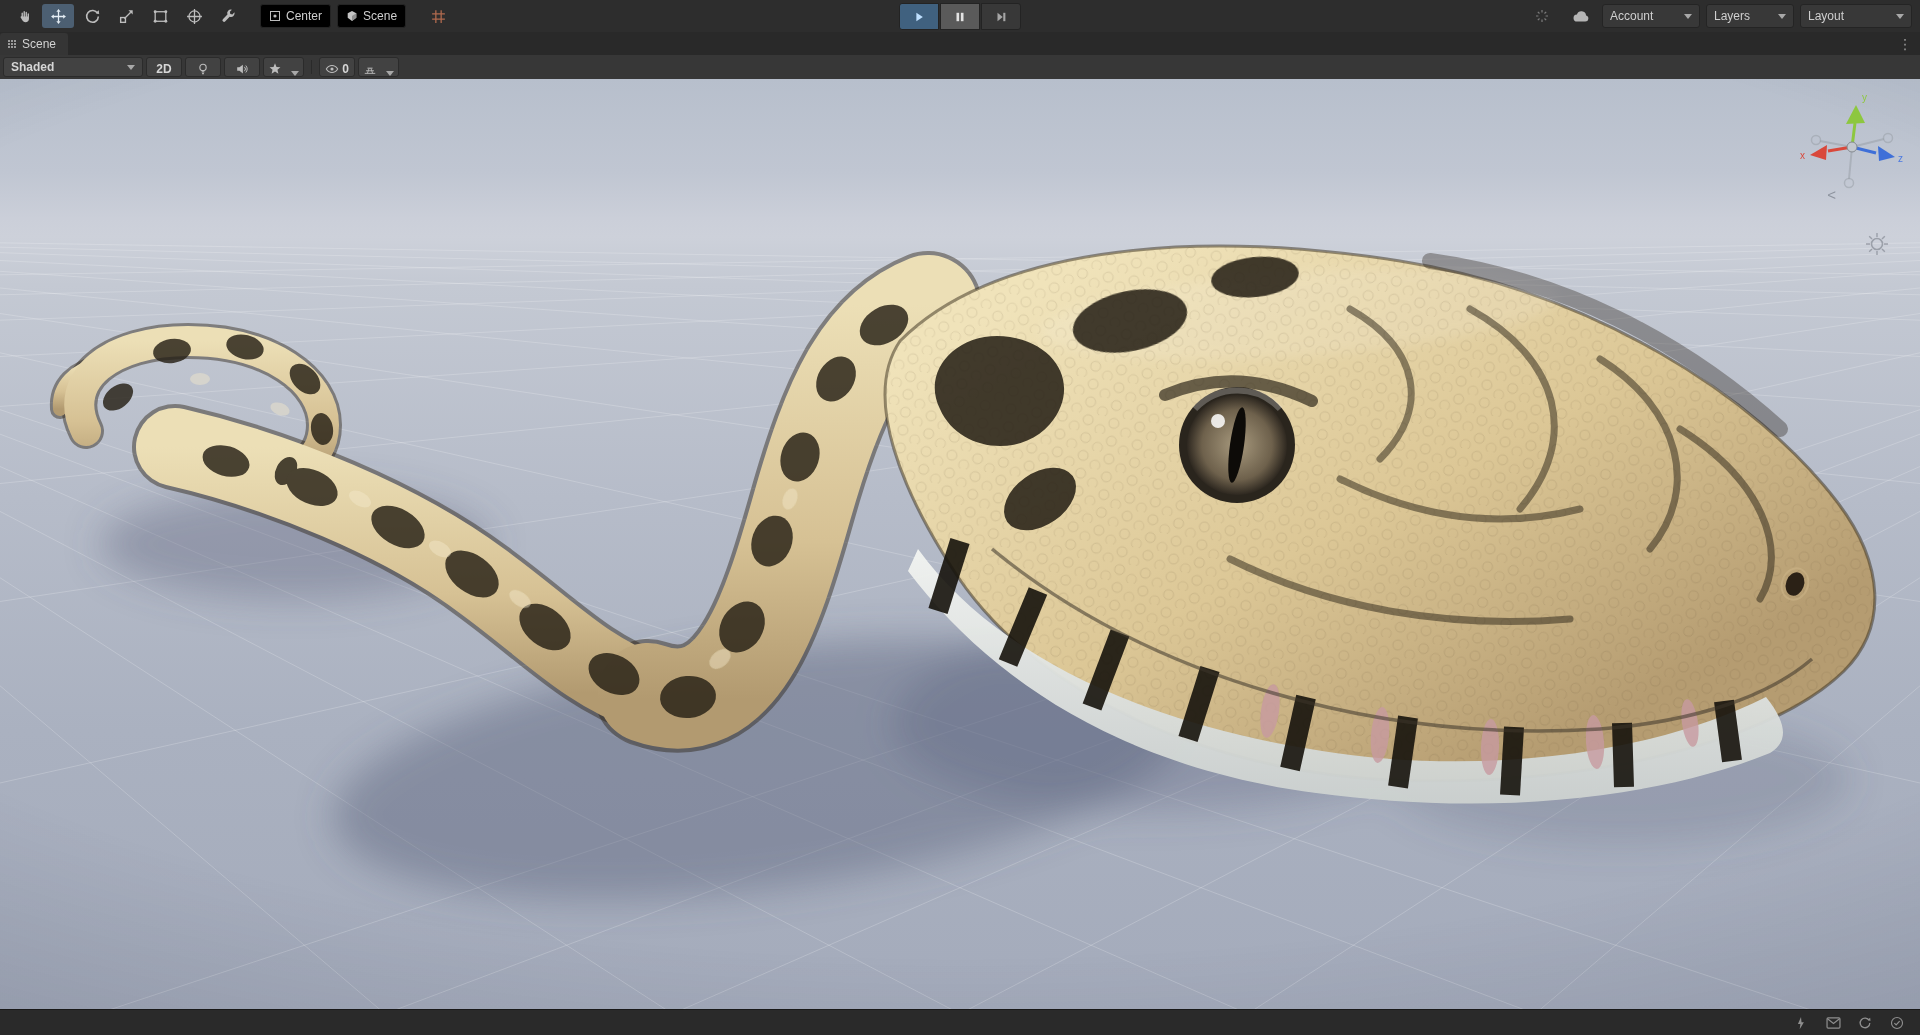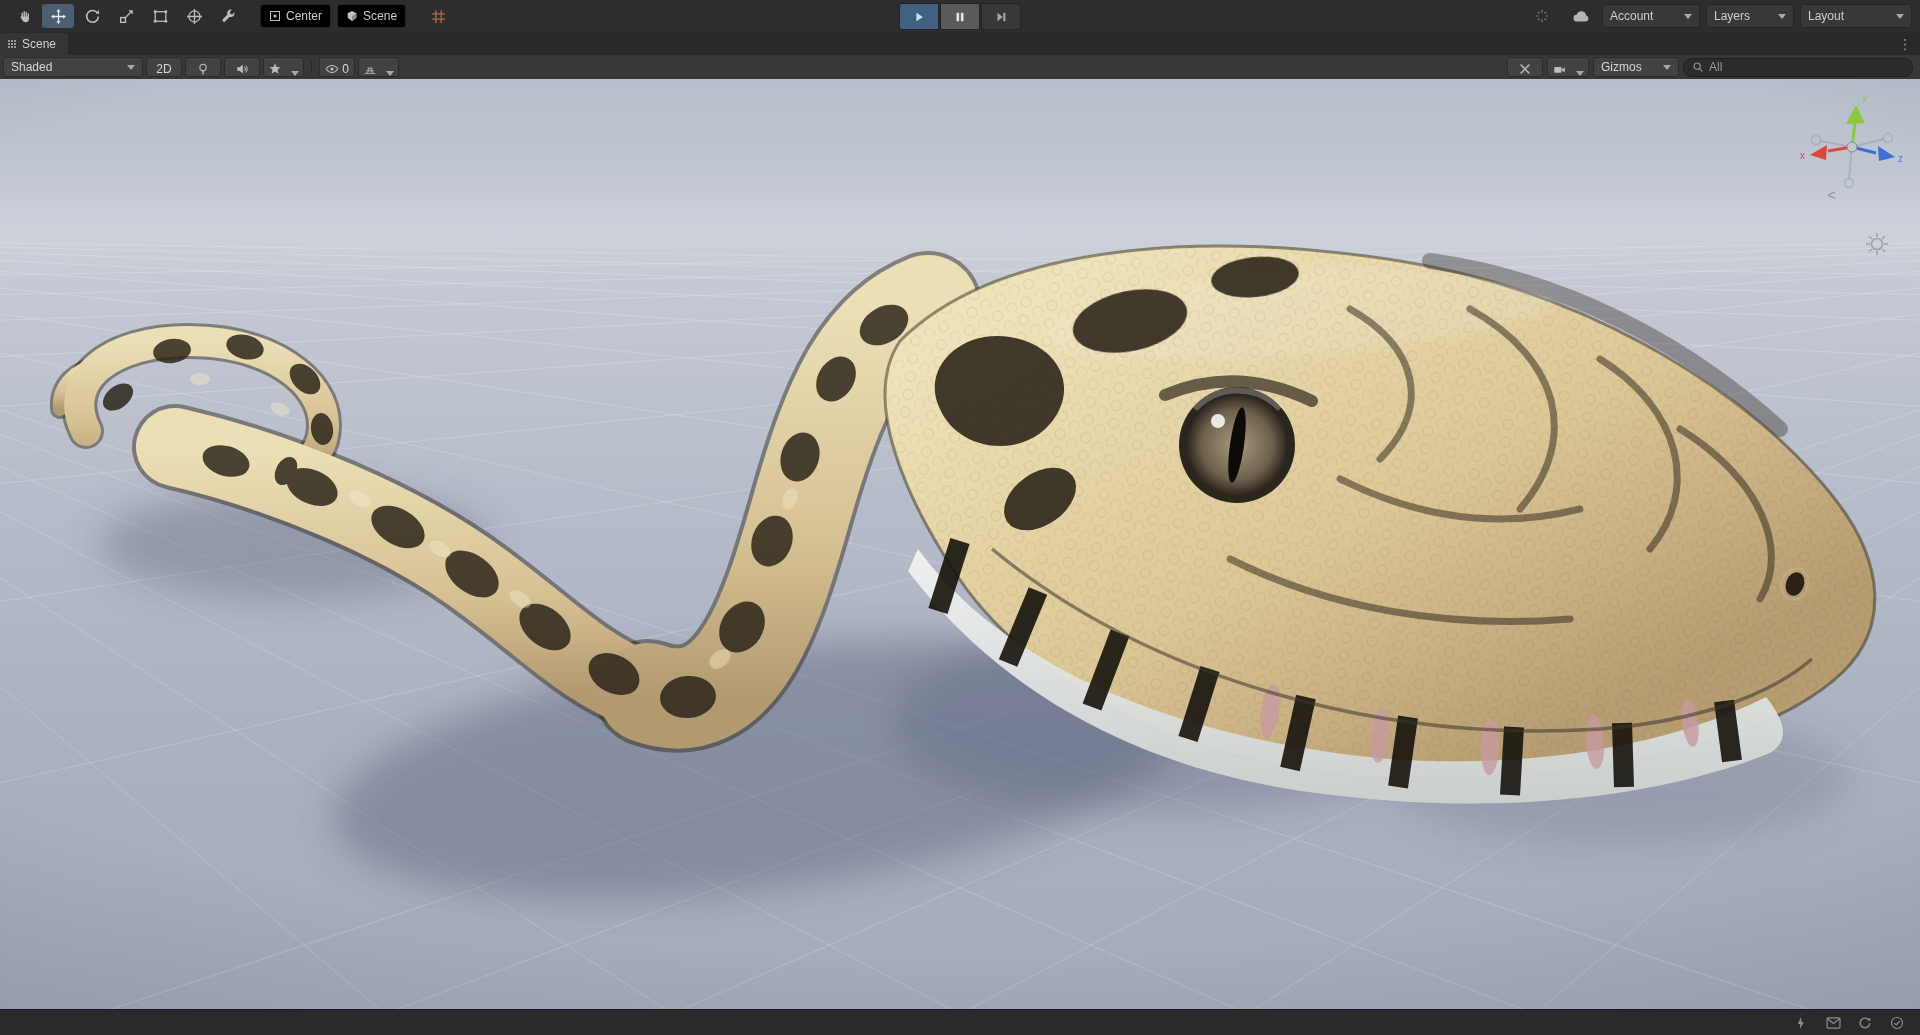--- a/index.html
+++ b/index.html
@@ -52,21 +52,21 @@
   .grid-dots{width:8px;height:8px;display:inline-block;position:relative;}
   .grid-dots::before{
     content:"";position:absolute;width:2px;height:2px;background:#9a9a9a;
     box-shadow:3px 0 #9a9a9a,6px 0 #9a9a9a,0 3px #9a9a9a,3px 3px #9a9a9a,6px 3px #9a9a9a,0 6px #9a9a9a,3px 6px #9a9a9a,6px 6px #9a9a9a;
   }
   .kebab{margin-left:auto;color:#9a9a9a;font-size:14px;padding:0 8px;line-height:22px;}
   
   .scene-toolbar{
     position:absolute;top:55px;left:0;right:0;height:24px;background:#373737;
     border-bottom:1px solid #232323;display:flex;align-items:center;padding:0 3px;gap:3px;
-    color:#d6d6d6;font-size:12px;
+    color:#d6d6d6;font-size:12px;font-weight:bold;
   }
   .st-dd{
     height:18px;background:#424242;border:1px solid #2b2b2b;border-radius:3px;
     display:flex;align-items:center;justify-content:space-between;padding:0 7px;
   }
   .st-dd.w-shaded{width:124px;} .st-dd.w-gizmos{width:70px;}
   .st-btn{
     height:18px;min-width:26px;background:#424242;border:1px solid #2b2b2b;border-radius:3px;
     display:flex;align-items:flex-end;justify-content:center;gap:3px;padding:0 4px;
   }
@@ -274,47 +274,20 @@
   <div class="st-btn">
     <svg width="14" height="14" viewBox="0 0 16 16">
         <g fill="none" stroke="#bdbdbd" stroke-width="1">
           <path d="M2 13h12M3.5 10h9M5 7h6"></path>
           <path d="M5 13L7 7M11 13L9 7"></path>
         </g>
       </svg>
     <span class="caret"></span>
   </div>
 
-  <div class="st-right">
-    <div class="st-btn">
-      <svg width="14" height="14" viewBox="0 0 16 16">
-          <g stroke="#bdbdbd" stroke-width="1.8" stroke-linecap="round">
-            <path d="M3.5 12.5l9-9M3.5 3.5l9 9"></path>
-          </g>
-        </svg>
-    </div>
-    <div class="st-btn">
-      <svg width="15" height="13" viewBox="0 0 16 16">
-          <rect x="1.5" y="5" width="9" height="7" rx="1.2" fill="#bdbdbd"></rect>
-          <path fill="#bdbdbd" d="M11 7.5l3.5-2v6l-3.5-2z"></path>
-        </svg>
-      <span class="caret"></span>
-    </div>
-    <div class="st-dd w-gizmos">
-      <span>Gizmos</span>
-      <span class="caret"></span>
-    </div>
-    <div class="search-box">
-      <svg width="12" height="12" viewBox="0 0 14 14">
-          <circle cx="6" cy="6" r="3.6" fill="none" stroke="#9a9a9a" stroke-width="1.3"></circle>
-          <path d="M8.8 8.8L12 12" stroke="#9a9a9a" stroke-width="1.3"></path>
-        </svg>
-      <span>All</span>
-    </div>
-  </div>
 </div>
 
 <div class="viewport">
   <svg class="scene" viewBox="0 0 1920 931" preserveAspectRatio="none">
     <defs>
       <linearGradient id="bodyGrad" x1="0" y1="0" x2="0" y2="1">
         <stop offset="0" stop-color="#ead्dcb2"></stop>
       </linearGradient>
       <linearGradient id="bodyGrad2" x1="0" y1="0" x2="0" y2="1">
         <stop offset="0" stop-color="#ecdfb6"></stop>

